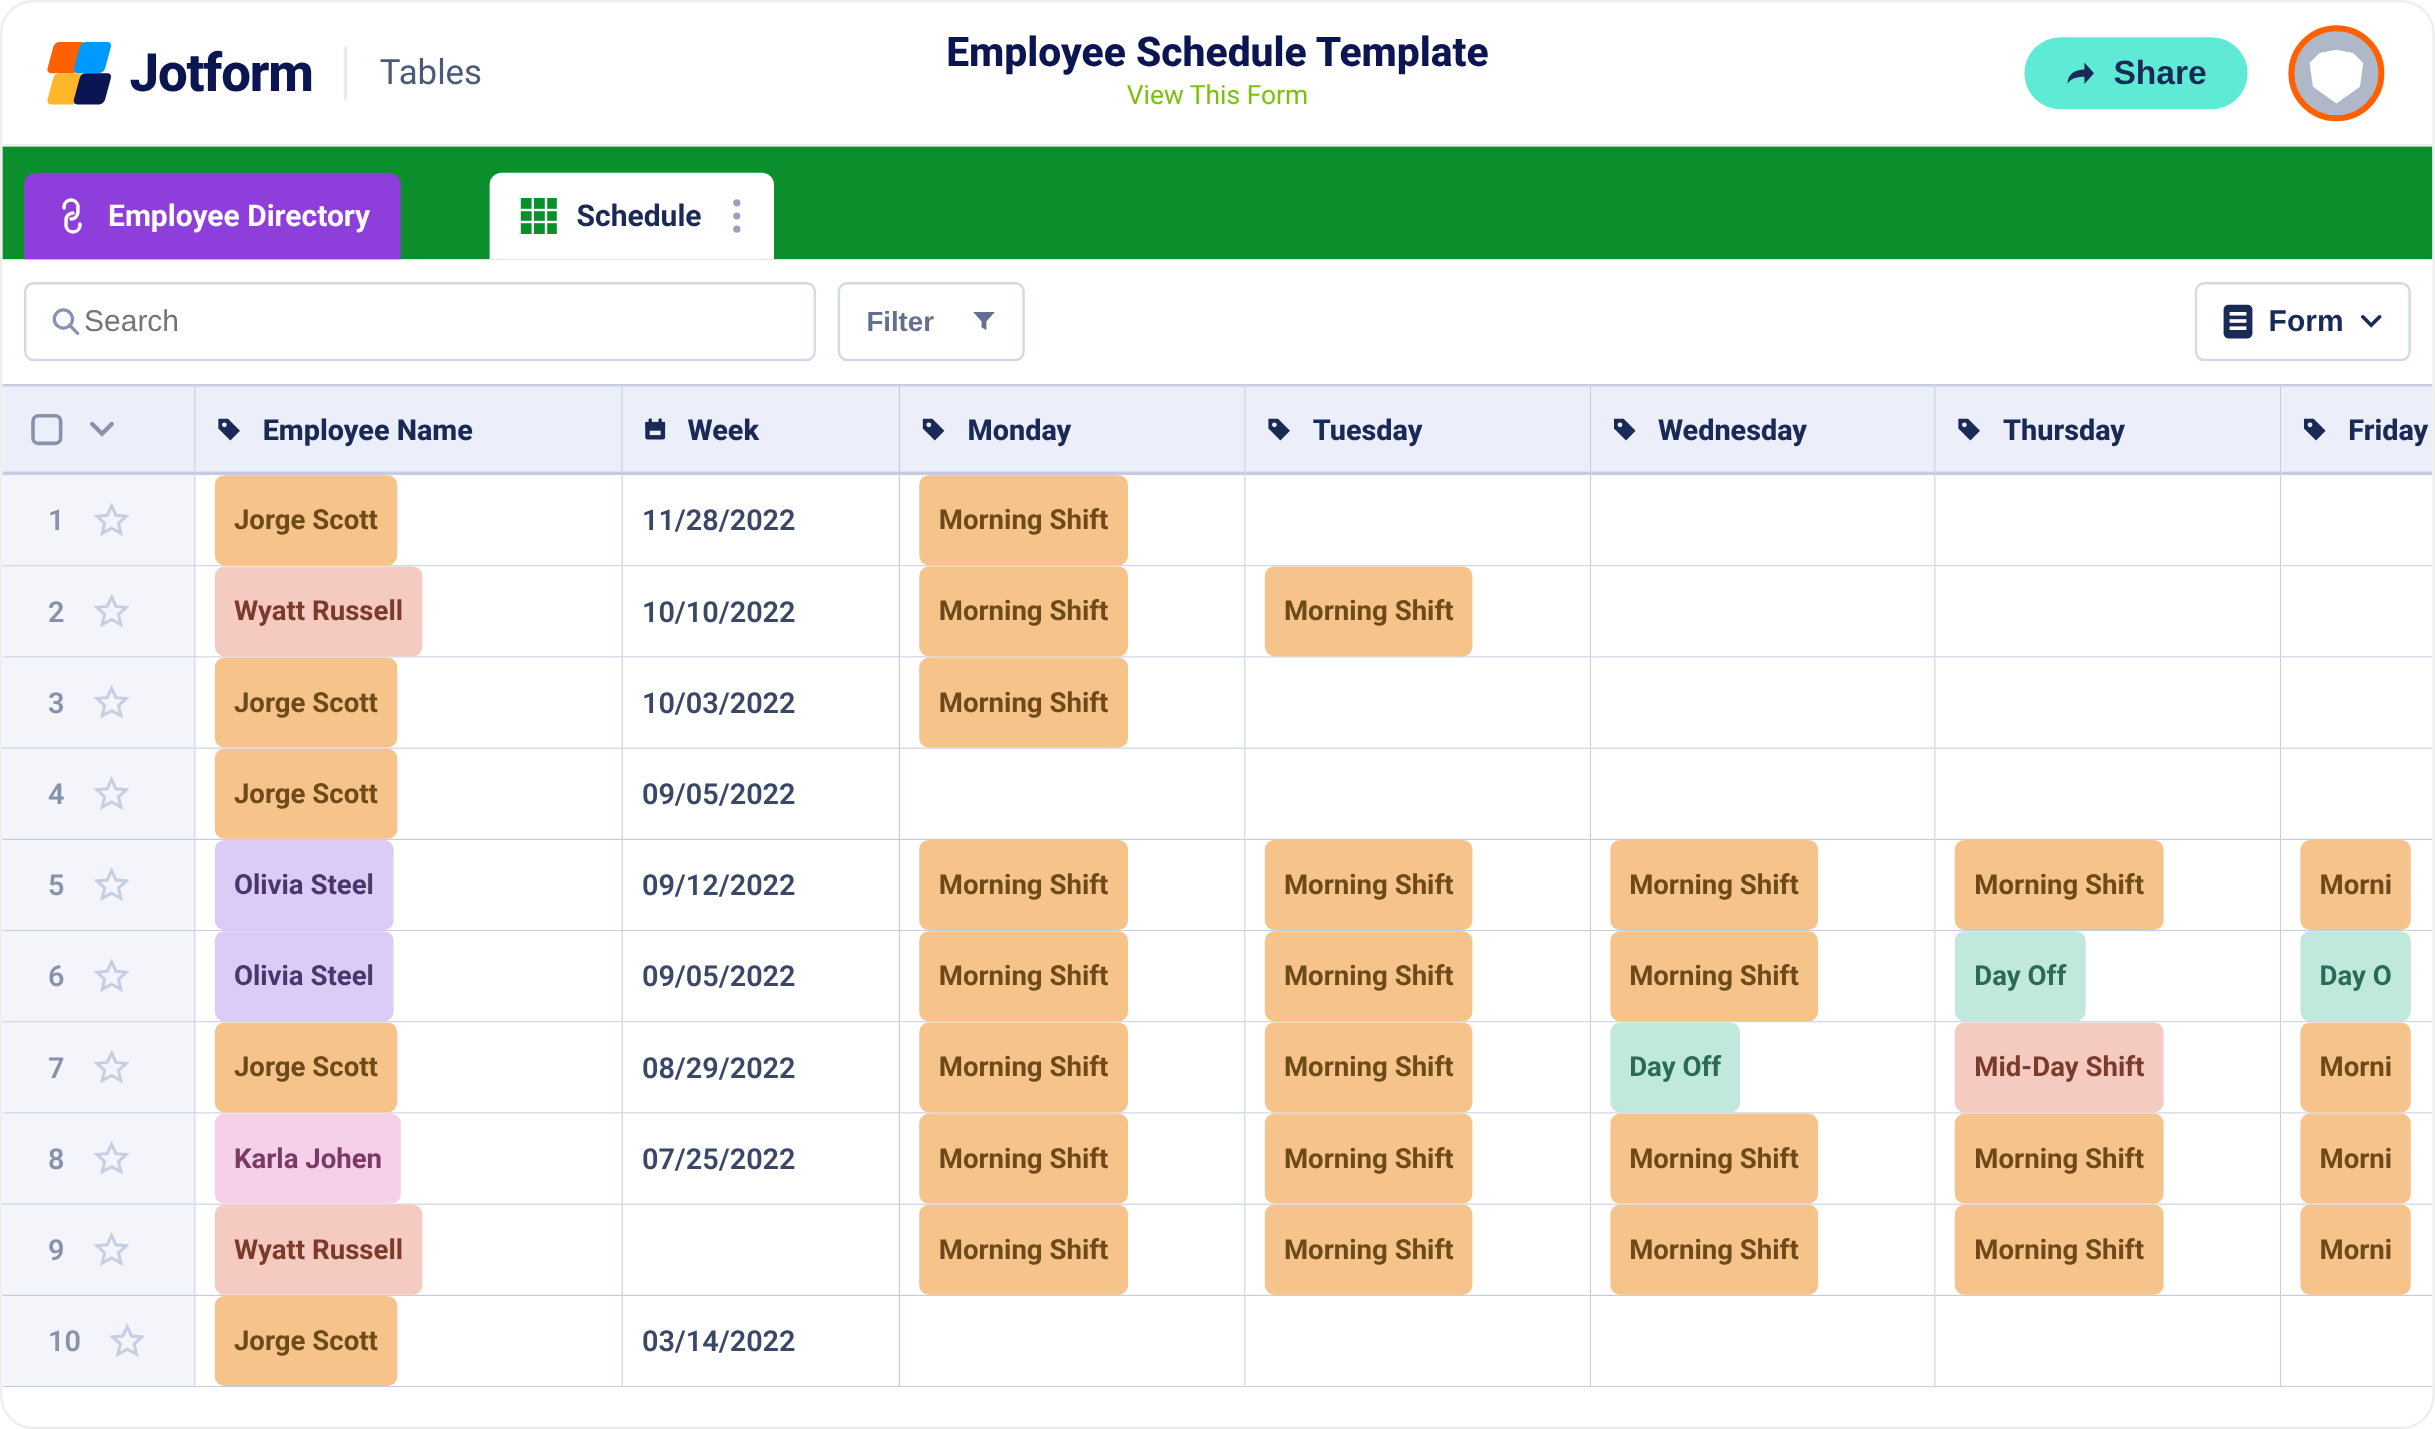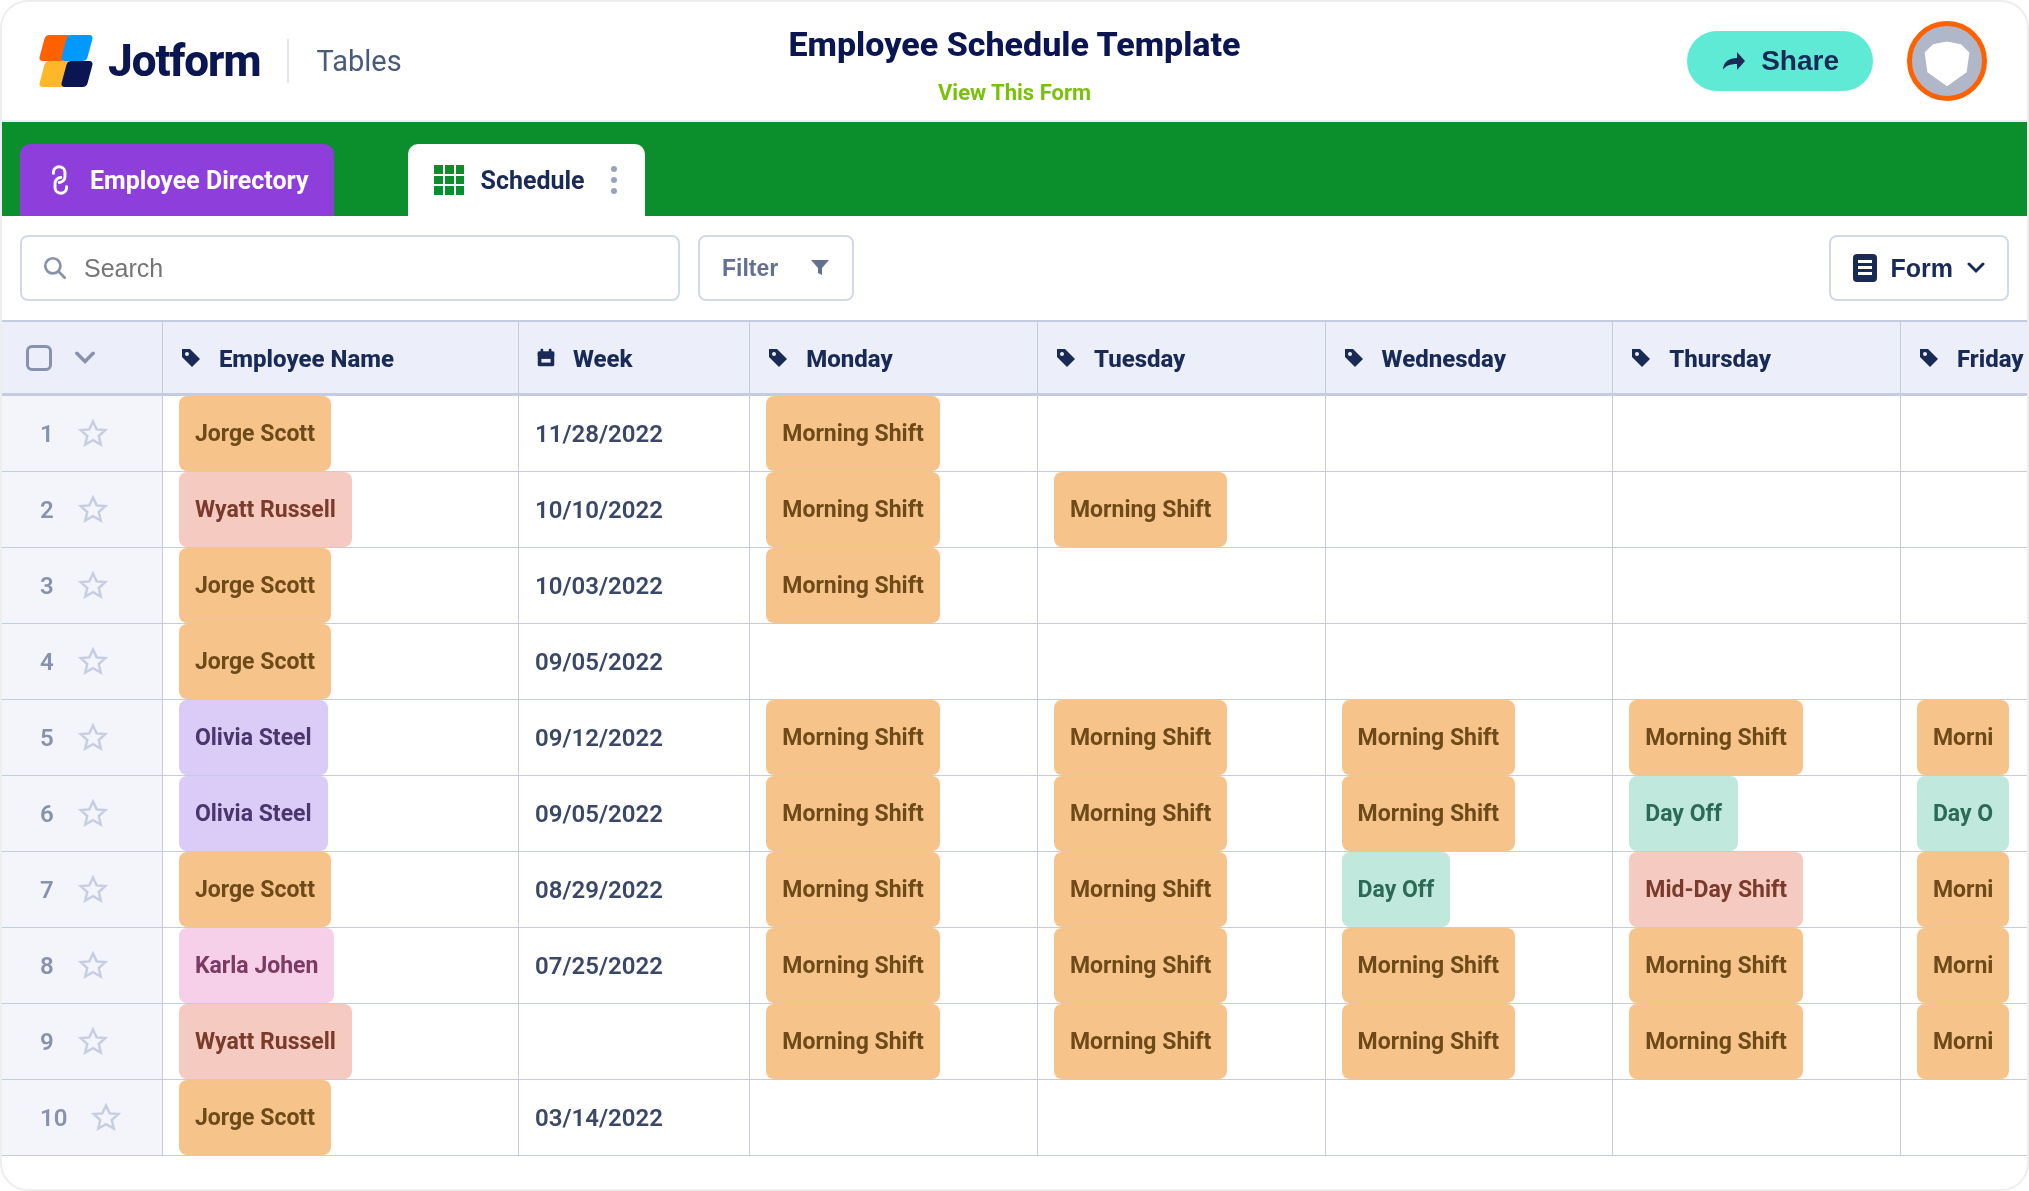--- a/index.html
+++ b/index.html
@@ -55,21 +55,21 @@
   .q3{background:#ffb629;transform:skewX(-15deg);margin-right:-4px;}
   .q4{background:#0a1551;transform:skewX(-15deg);}
   .brand{font-size:44px;font-weight:800;color:#0a1551;letter-spacing:-1px;}
   .vdiv{width:2px;height:44px;background:#e2e6f0;margin:0 28px 0 26px;}
   .tables-lbl{font-size:29px;color:#4a5a7a;}
   .title-center{
     position:absolute;left:50%;transform:translateX(-50%);top:22px;
     text-align:center;
   }
   .title-center h1{margin:0;font-size:34px;font-weight:800;color:#0a1551;}
-  .title-center a{display:block;margin-top:16px;font-size:22px;color:var(--green-light);text-decoration:none;font-weight:700;}
+  .title-center a{display:block;margin-top:4px;font-size:22px;color:var(--green-light);text-decoration:none;font-weight:400;}
   .top-right{margin-left:auto;display:flex;align-items:center;gap:34px;}
   .share-btn{
     display:flex;align-items:center;gap:14px;
     background:#5eead4;border:none;border-radius:999px;
     padding:14px 34px;font-size:28px;font-weight:700;color:#1a2a56;cursor:pointer;
   }
   .avatar{
     width:80px;height:80px;border-radius:50%;
     border:5px solid #ff6100;
     background:#b0b7c9;
@@ -102,21 +102,21 @@
   .tab .more i{width:6px;height:6px;border-radius:50%;background:#9aa3bd;display:block;}
   .link-ico{display:inline-block;transform:rotate(-45deg);}
 
   
   .toolbar{
     height:104px;display:flex;align-items:center;padding:0 18px;gap:18px;
   }
   .search{
     flex:0 0 660px;height:66px;
     border:2px solid var(--line);border-radius:8px;
-    display:flex;align-items:center;gap:14px;padding:12px 20px;
+    display:flex;align-items:center;padding:12px 20px;
   }
   .search input{
     border:none;outline:none;font-size:25px;color:#64708f;background:transparent;width:100%;
   }
   .filter-btn{
     height:66px;padding:0 22px;border:2px solid var(--line);border-radius:8px;background:#fff;
     display:flex;align-items:center;gap:32px;font-size:23px;color:#64708f;font-weight:600;cursor:pointer;
   }
   .spacer{flex:1;}
   .form-btn{

